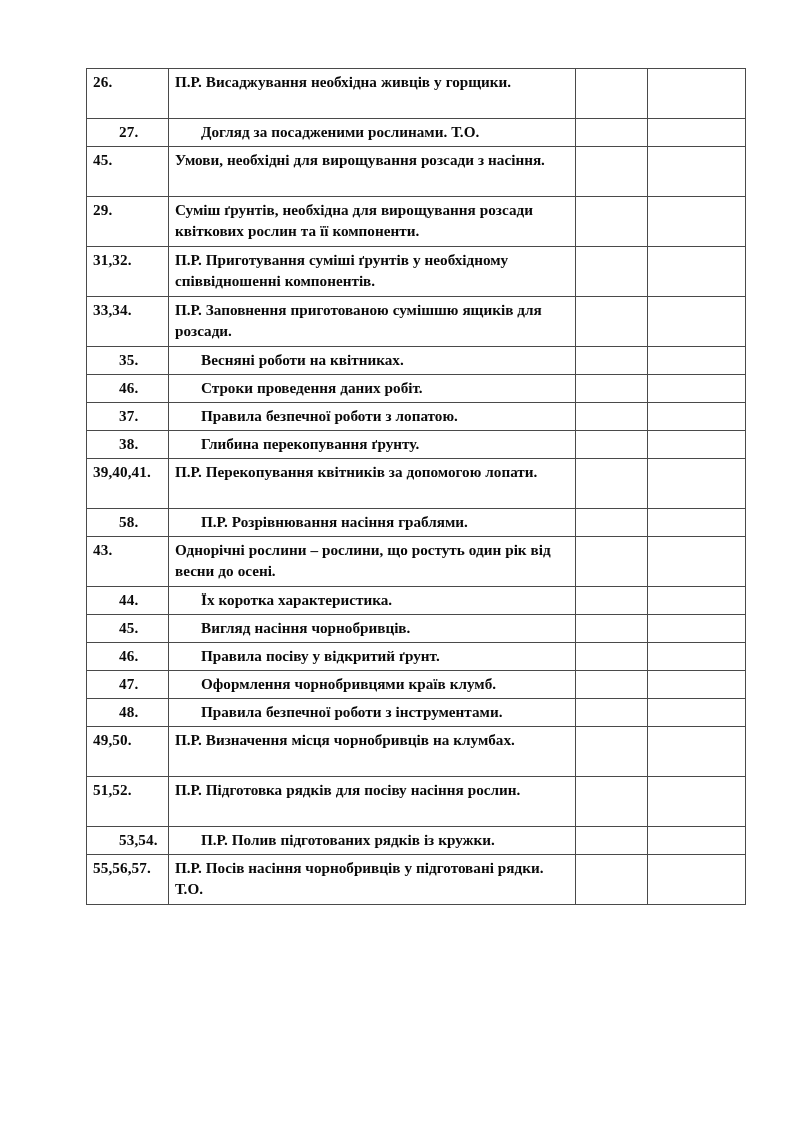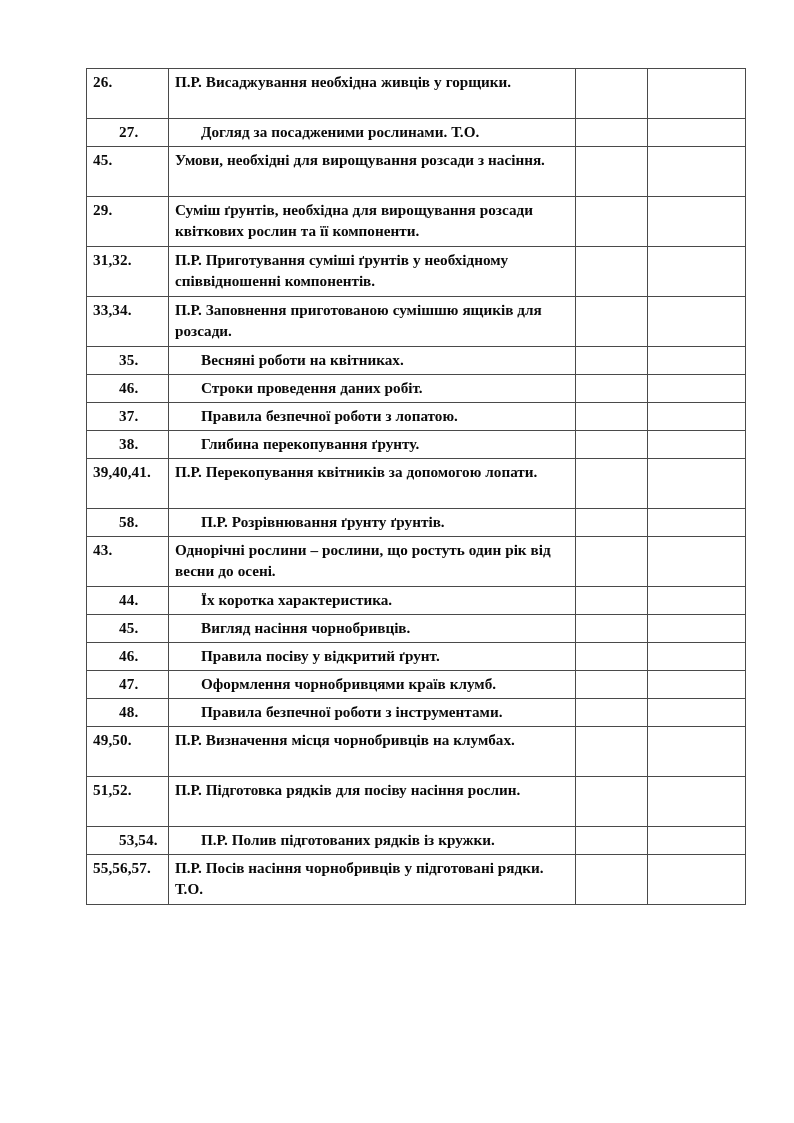--- a/index.html
+++ b/index.html
@@ -123,21 +123,21 @@
           <td class="cell-blank"></td>
         </tr>
         <tr class="row-tall">
           <td class="cell-num">39,40,41.</td>
           <td class="cell-desc">П.Р. Перекопування квітників за допомогою лопати.</td>
           <td class="cell-blank"></td>
           <td class="cell-blank"></td>
         </tr>
         <tr class="row-short">
           <td class="cell-num">58.</td>
-          <td class="cell-desc">П.Р. Розрівнювання ґрунту ґрунтів.</td>
+          <td class="cell-desc">П.Р. Розрівнювання насіння граблями.</td>
           <td class="cell-blank"></td>
           <td class="cell-blank"></td>
         </tr>
         <tr class="row-tall">
           <td class="cell-num">43.</td>
           <td class="cell-desc">Однорічні рослини – рослини, що ростуть один рік від весни до осені.</td>
           <td class="cell-blank"></td>
           <td class="cell-blank"></td>
         </tr>
         <tr class="row-short">

